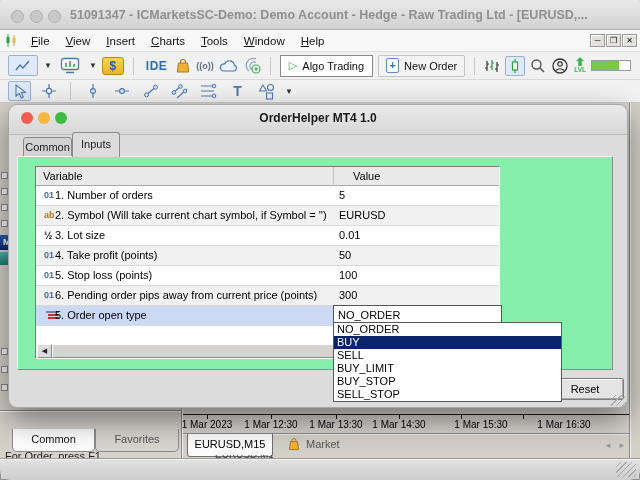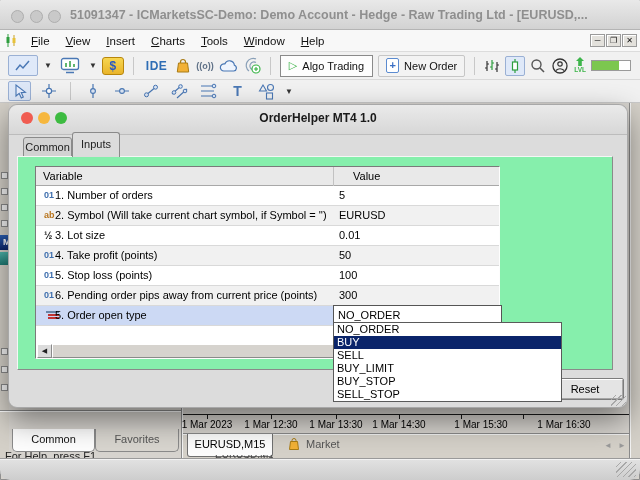--- a/index.html
+++ b/index.html
@@ -323,21 +323,21 @@
         <div class="tick" style="left: 523px;"></div>
       </div>
     <div id="vdiv1"></div>
     <div id="vdiv2"></div>
     <div id="tgroove"></div>
 
     <div id="termtabs">
         <div class="ttab active" style="left: 12px; width: 83px;">Common</div>
         <div class="ttab inactive" style="left: 95px; width: 84px;">Favorites</div>
       </div>
-    <div id="statusclip">For Help, press F1</div>
+    <div id="statusclip">For Order, press F1</div>
 
     <div id="chartbar"></div>
     <div id="chtab">EURUSD,M15</div>
     <div id="chtabclip">
         <span>EURUSD,M15</span>
       </div>
     <span id="mktbag">
       <svg width="12" height="14" viewBox="0 0 12 14">
         <path d="M2.5,4.5 h7 l1,8 H1.5 Z" fill="#f2b136" stroke="#a97c16" stroke-width="1"></path>
         <path d="M4,4.5 v-1 a2,2 0 0 1 4,0 v1" fill="none" stroke="#a97c16" stroke-width="1"></path>

